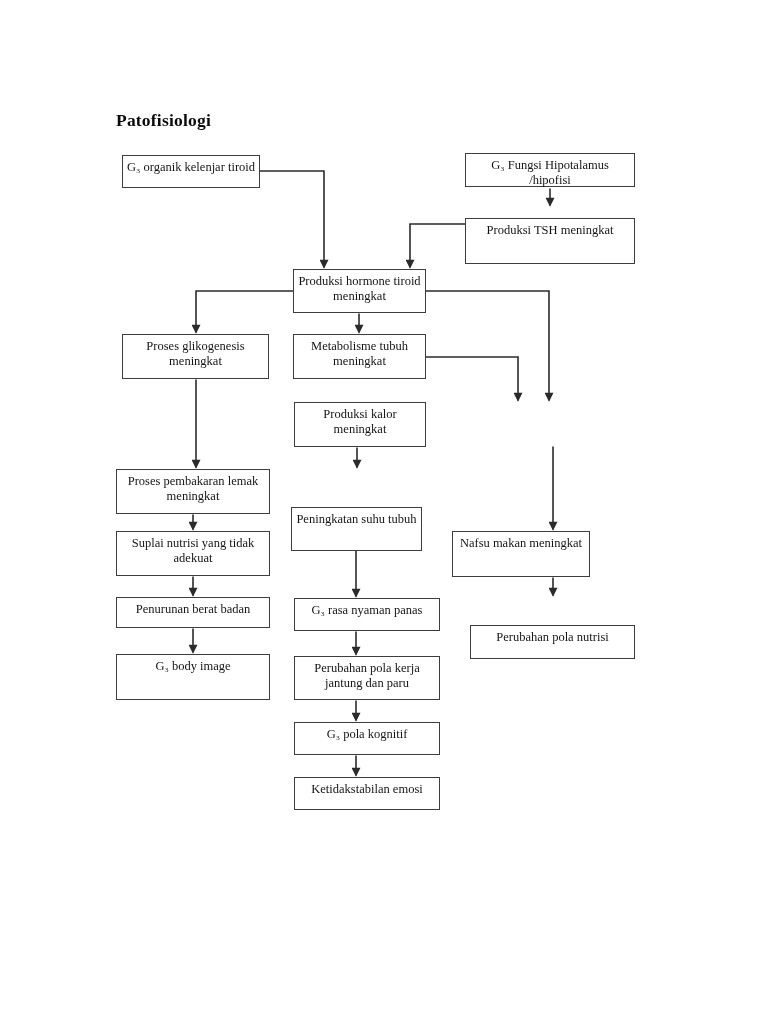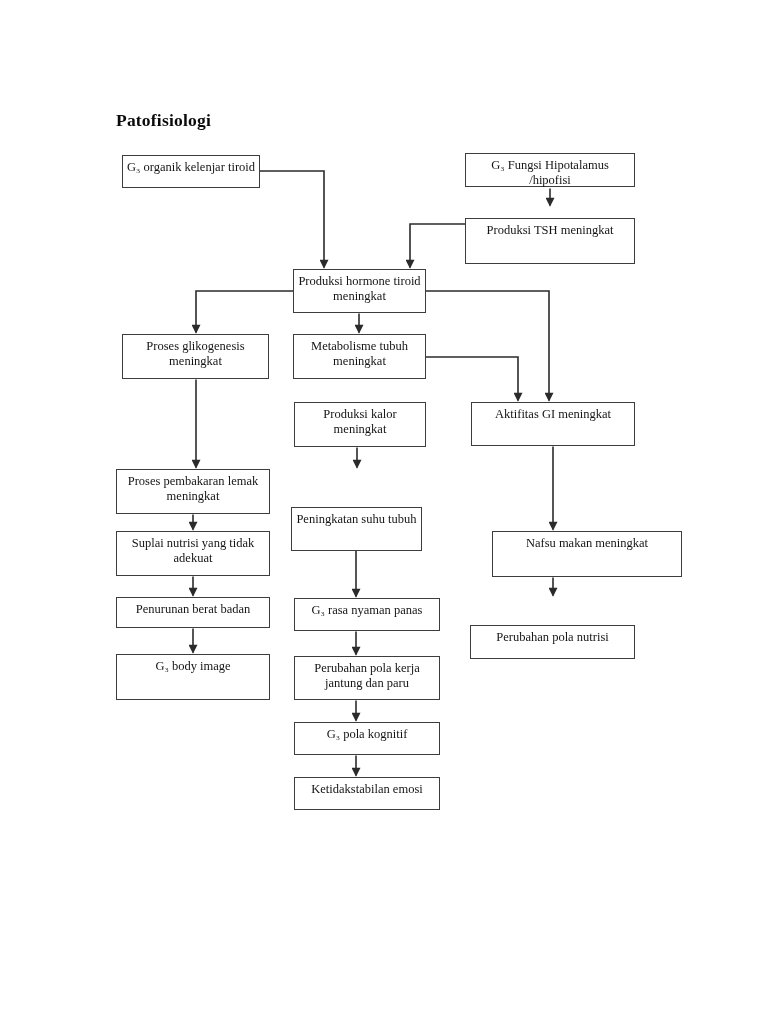--- a/index.html
+++ b/index.html
@@ -77,29 +77,28 @@
   <div class="node" style="left:465px;top:218px;width:170px;height:46px;">Produksi TSH meningkat</div>
 
   <div class="node" style="left:293px;top:269px;width:133px;height:44px;">Produksi hormone tiroid meningkat</div>
 
   <div class="node" style="left:122px;top:334px;width:147px;height:45px;">Proses glikogenesis meningkat</div>
 
   <div class="node" style="left:293px;top:334px;width:133px;height:45px;">Metabolisme tubuh meningkat</div>
 
   <div class="node" style="left:294px;top:402px;width:132px;height:45px;">Produksi kalor meningkat</div>
 
-  <div class="node" style="left:471px;top:402px;width:164px;height:44px;">Aktifitas GI meningkat</div>
 
   <div class="node" style="left:116px;top:469px;width:154px;height:45px;">Proses pembakaran lemak meningkat</div>
 
   <div class="node" style="left:291px;top:469px;width:131px;height:44px;margin-top:38px;">Peningkatan suhu tubuh</div>
 
   <div class="node" style="left:116px;top:531px;width:154px;height:45px;font-family:Liberation Serif, serif;">Suplai nutrisi yang tidak adekuat</div>
 
-  <div class="node" style="left:492px;top:531px;width:190px;height:46px;">Nafsu makan meningkat</div>
+  <div class="node" style="left:452px;top:531px;width:138px;height:46px;">Nafsu makan meningkat</div>
 
   <div class="node" style="left:116px;top:597px;width:154px;height:31px;">Penurunan berat badan</div>
 
   <div class="node" style="left:294px;top:598px;width:146px;height:33px;">G₃ rasa nyaman panas</div>
 
   <div class="node" style="left:470px;top:597px;width:165px;height:34px;margin-top:28px;">Perubahan pola nutrisi</div>
 
   <div class="node" style="left:116px;top:654px;width:154px;height:46px;">G₃ body image</div>
 
   <div class="node" style="left:294px;top:656px;width:146px;height:44px;">Perubahan pola kerja jantung dan paru</div>

